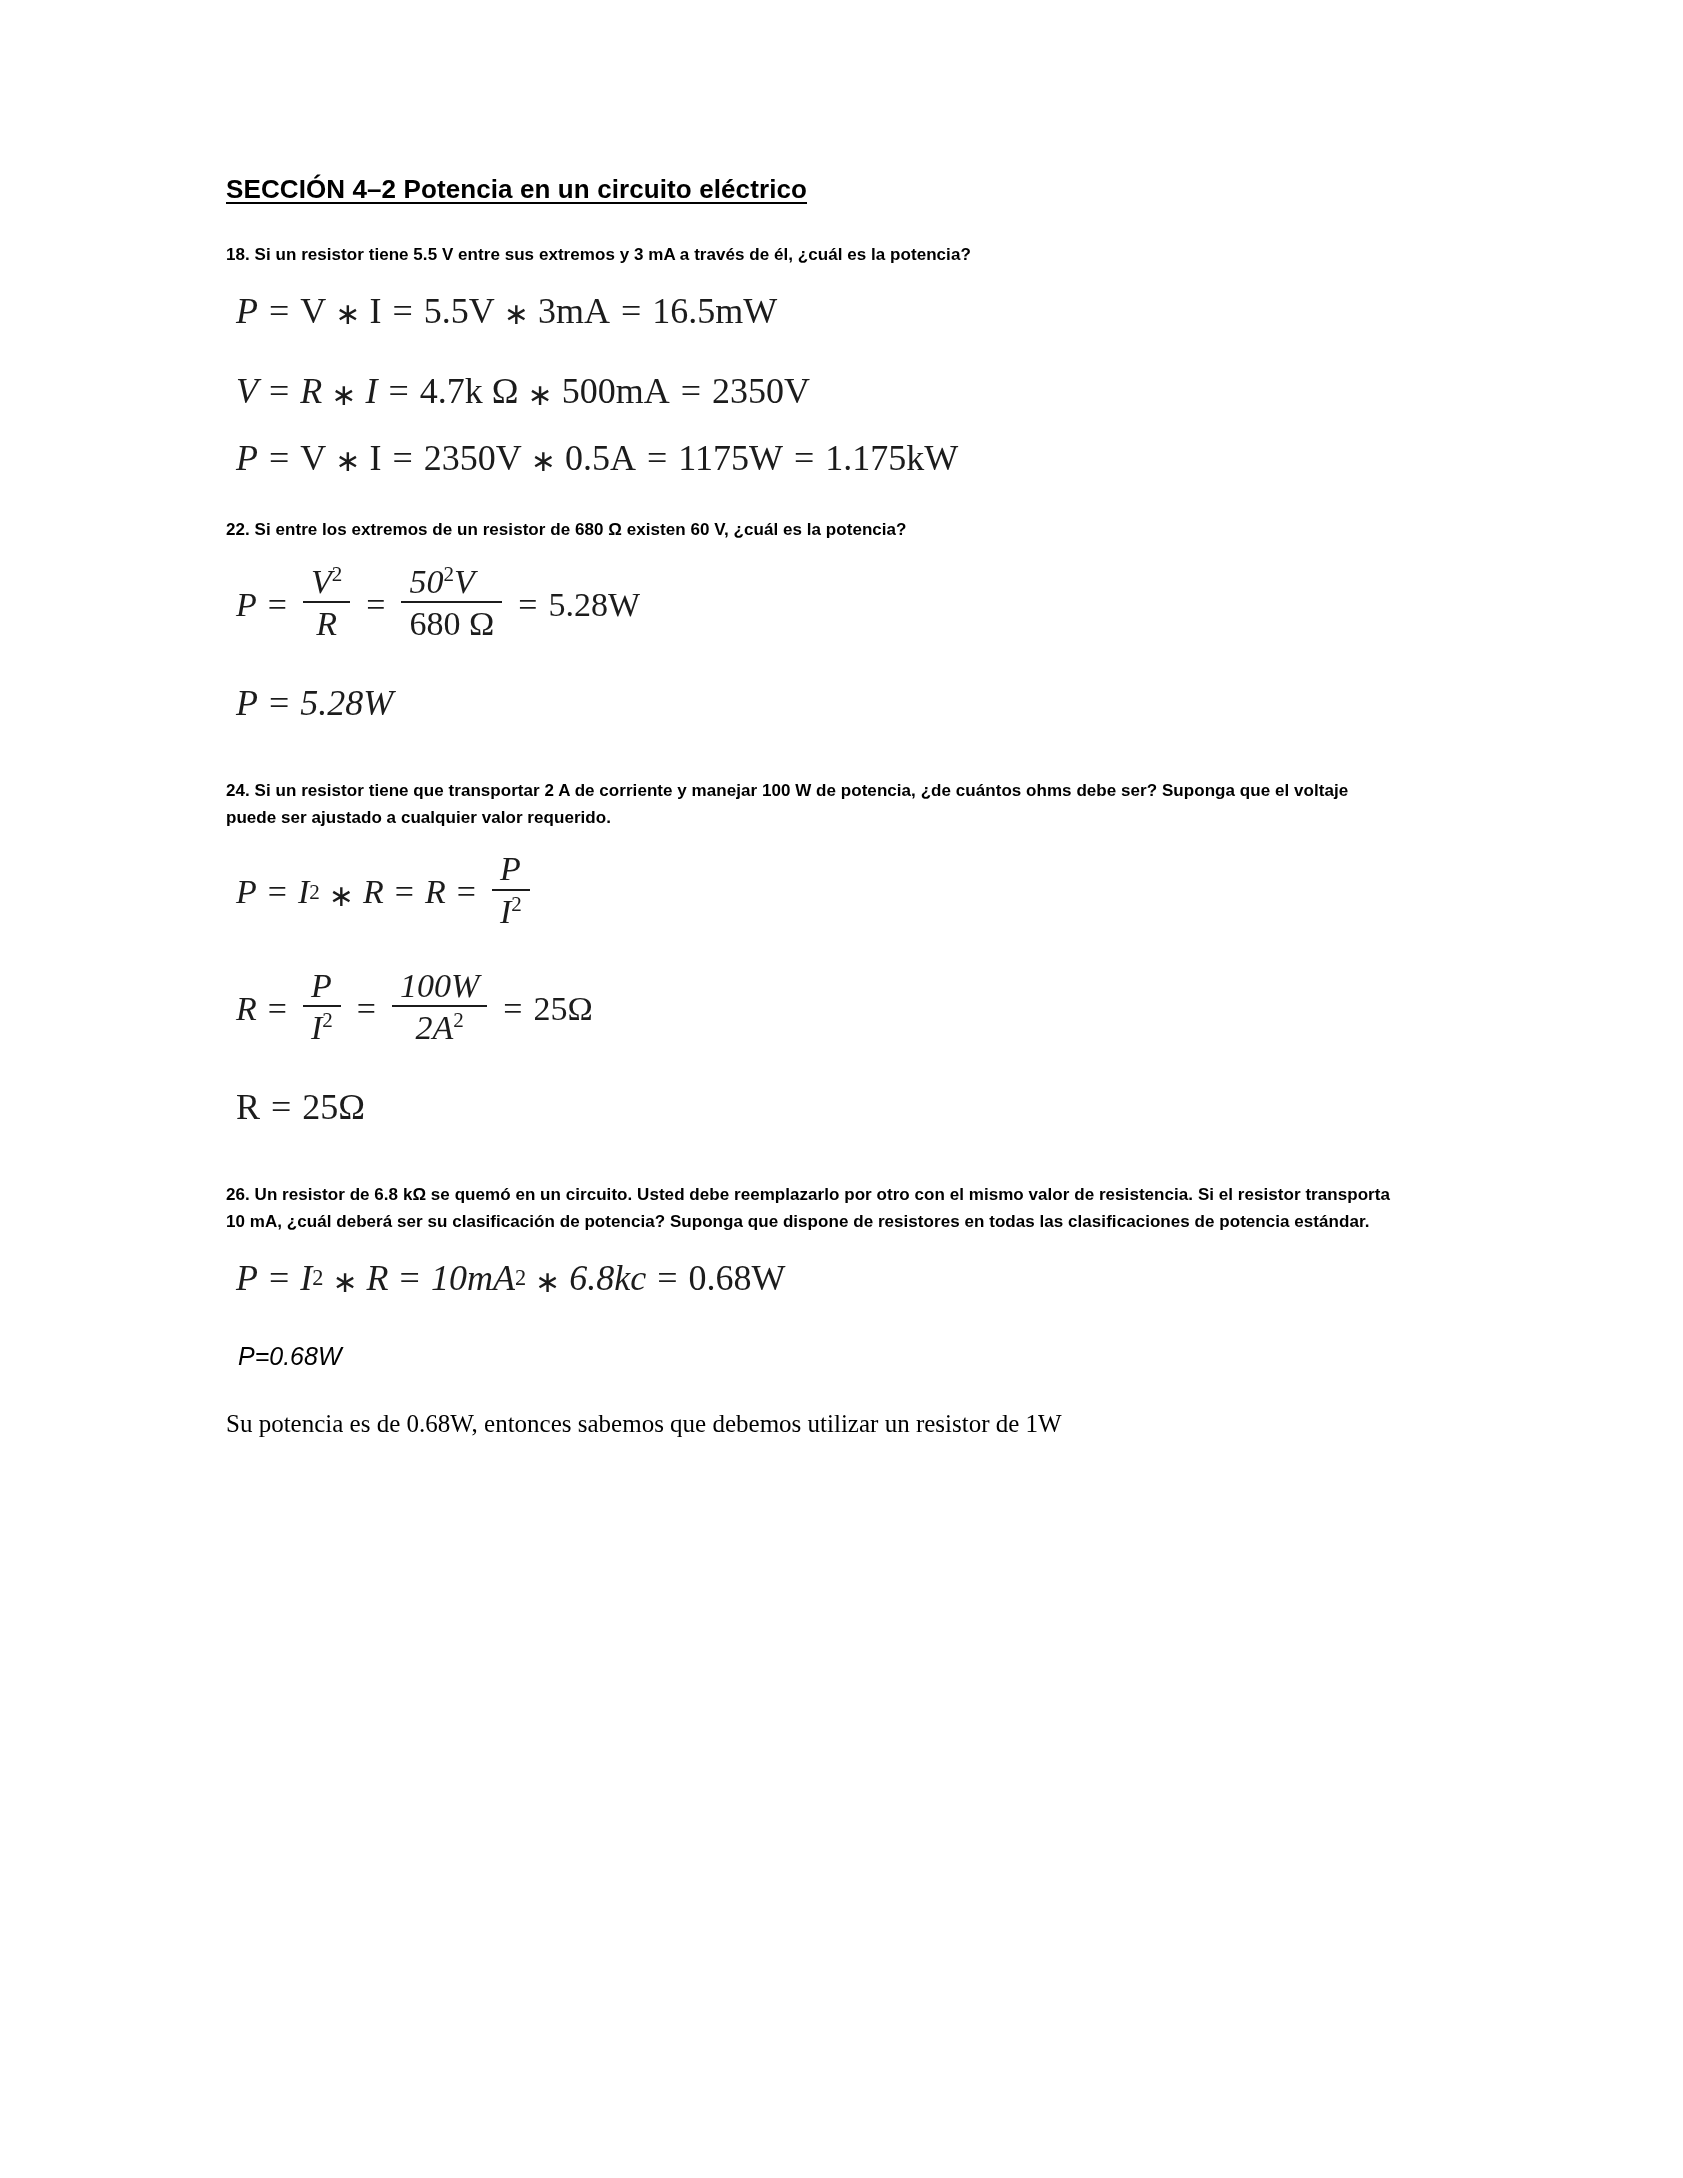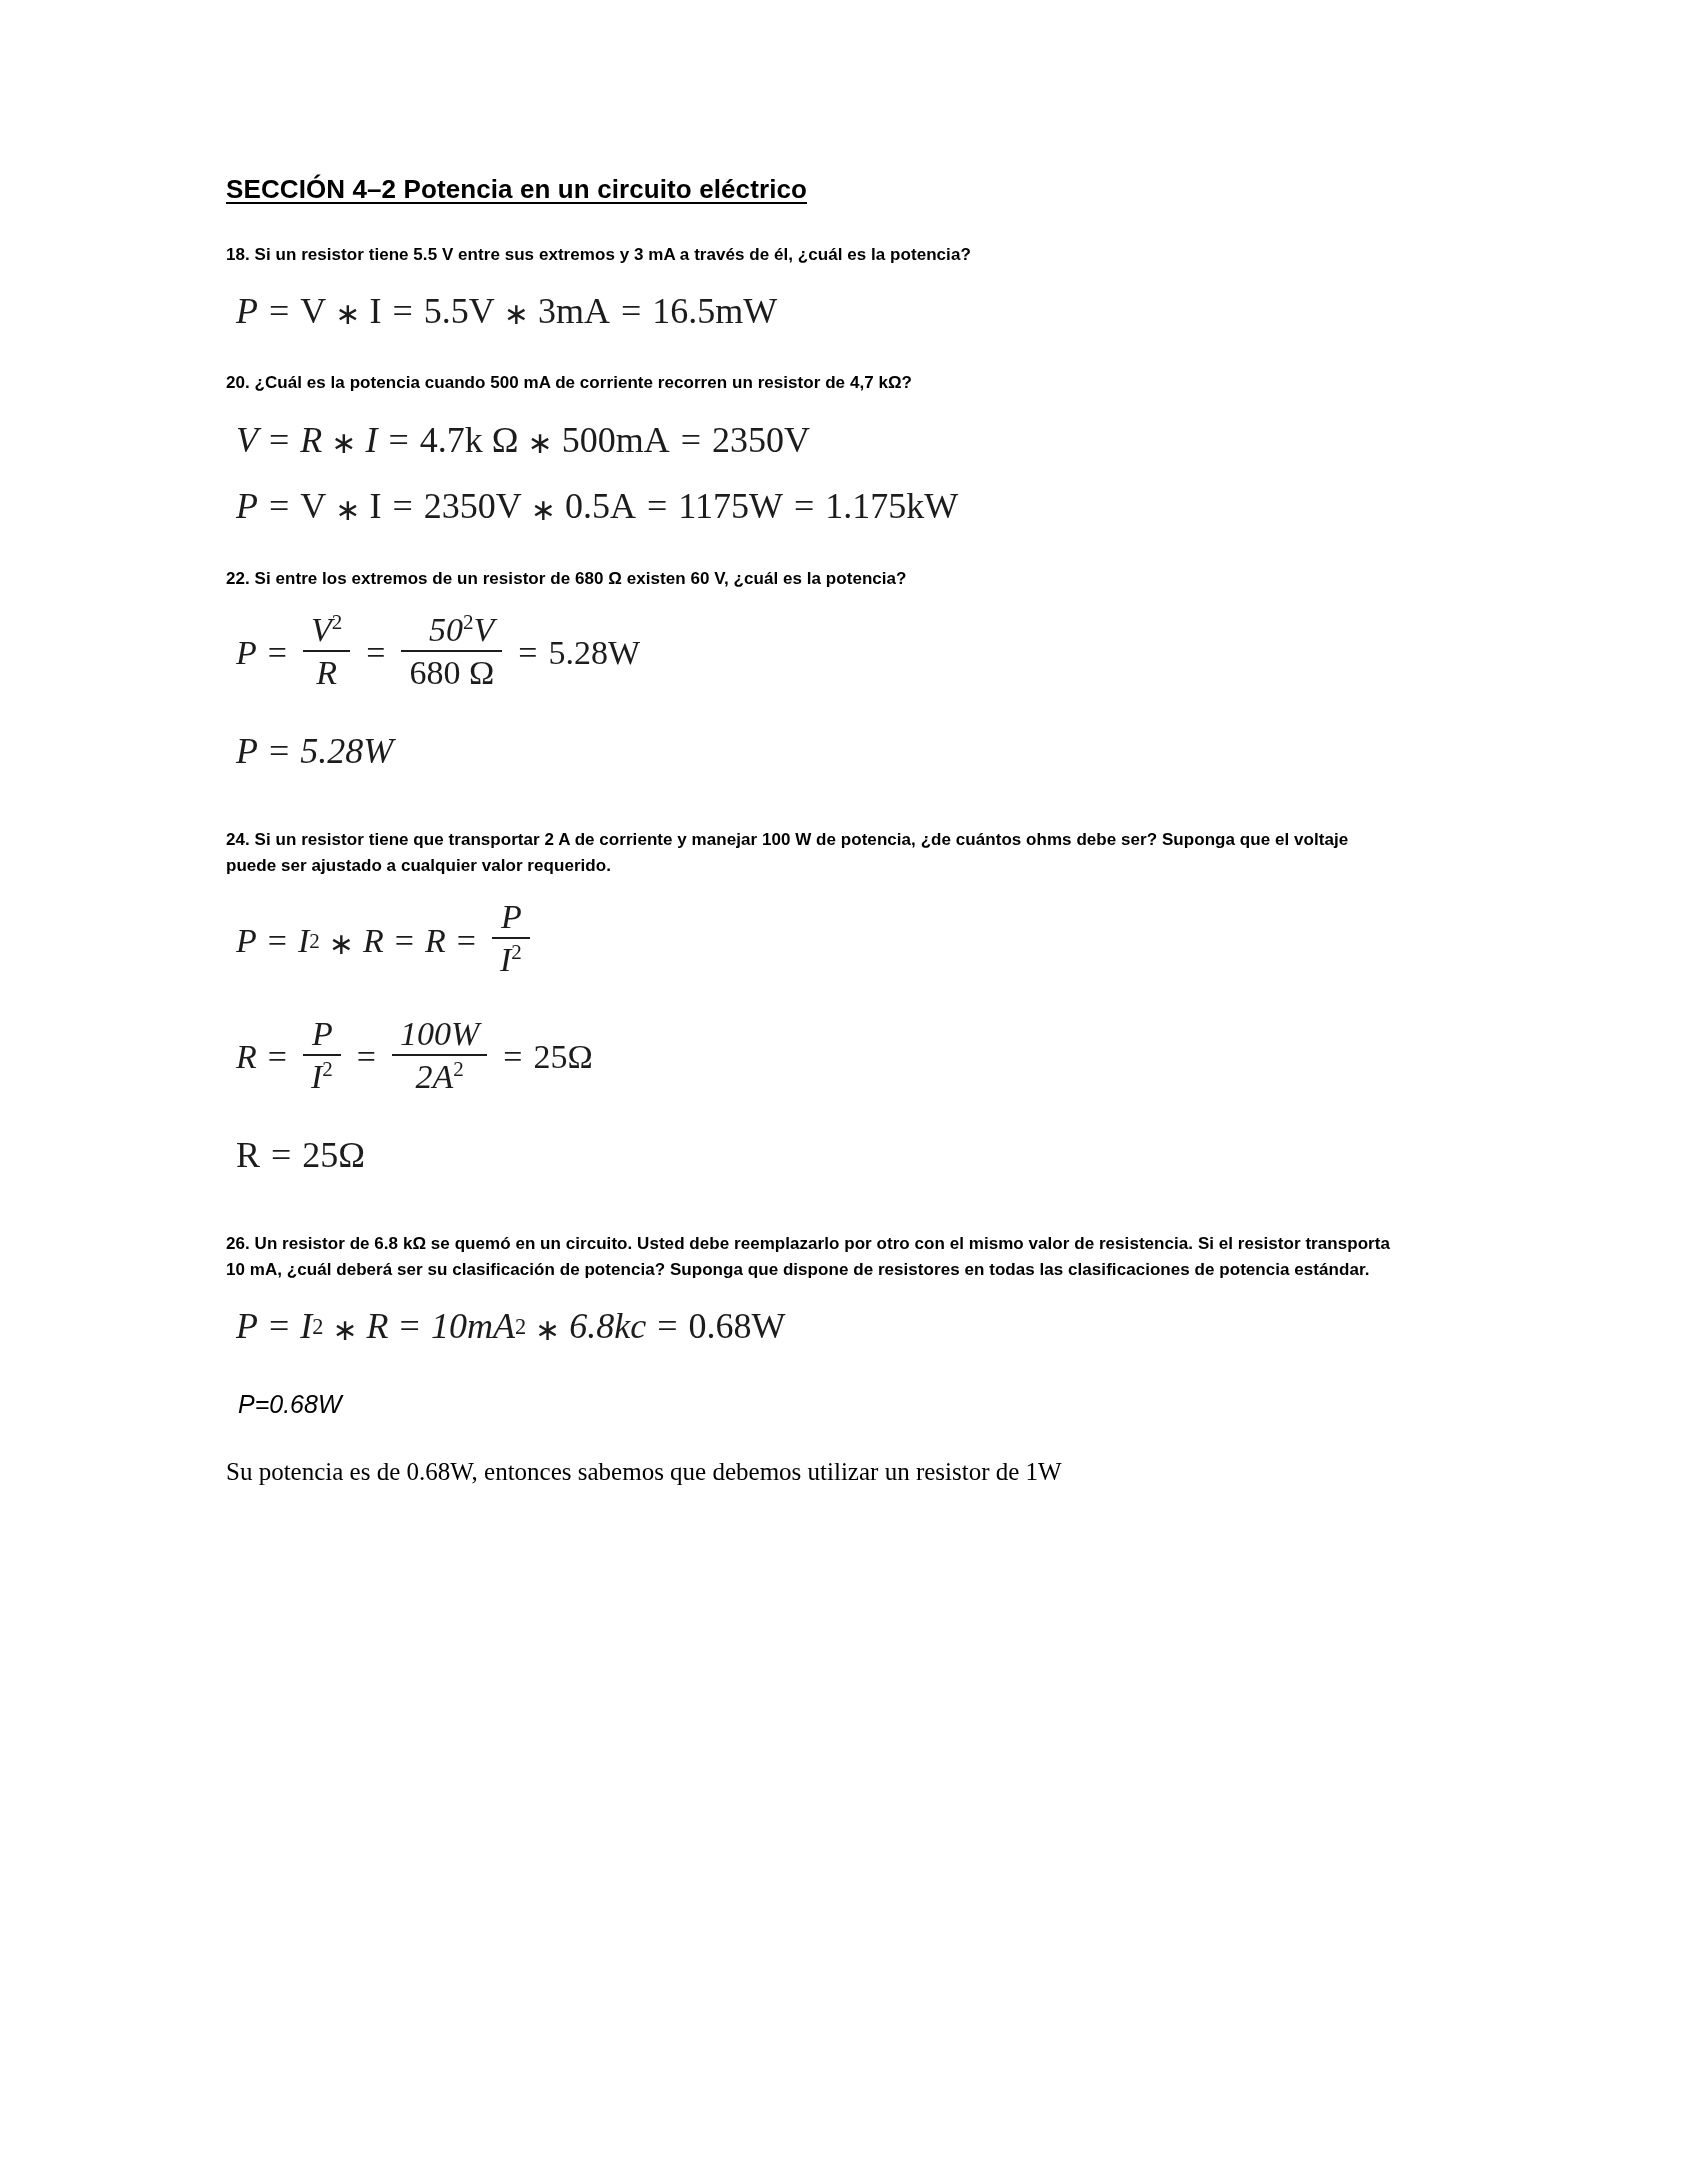--- a/index.html
+++ b/index.html
@@ -80,21 +80,21 @@
   .math sup {
     font-size: 0.62em;
     vertical-align: super;
     line-height: 0;
   }
 
   
   .frac {
     display: inline-flex;
     flex-direction: column;
-    align-items: flex-end;
+    align-items: flex-start;
     justify-content: center;
     vertical-align: middle;
     margin: 0 5px;
     position: relative;
     top: -2px;
   }
   .frac .num {
     padding: 0 8px 2px 8px;
     line-height: 1.05;
   }
@@ -149,21 +149,20 @@
       <span class="op">=</span>
       <span class="up">5.5V</span>
       <span class="ast">∗</span>
       <span class="up">3mA</span>
       <span class="op">=</span>
       <span class="up">16.5mW</span>
     </div>
 
     <div class="gap-sm"></div>
 
-    <p class="question">20. ¿Cuál es la potencia cuando 500 mA de corriente recorren un resistor de 4,7 kΩ?</p>
 
     <div class="math">
       <span class="it">V</span>
       <span class="op">=</span>
       <span class="it">R</span>
       <span class="ast">∗</span>
       <span class="it">I</span>
       <span class="op">=</span>
       <span class="up">4.7k&nbsp;Ω</span>
       <span class="ast">∗</span>

